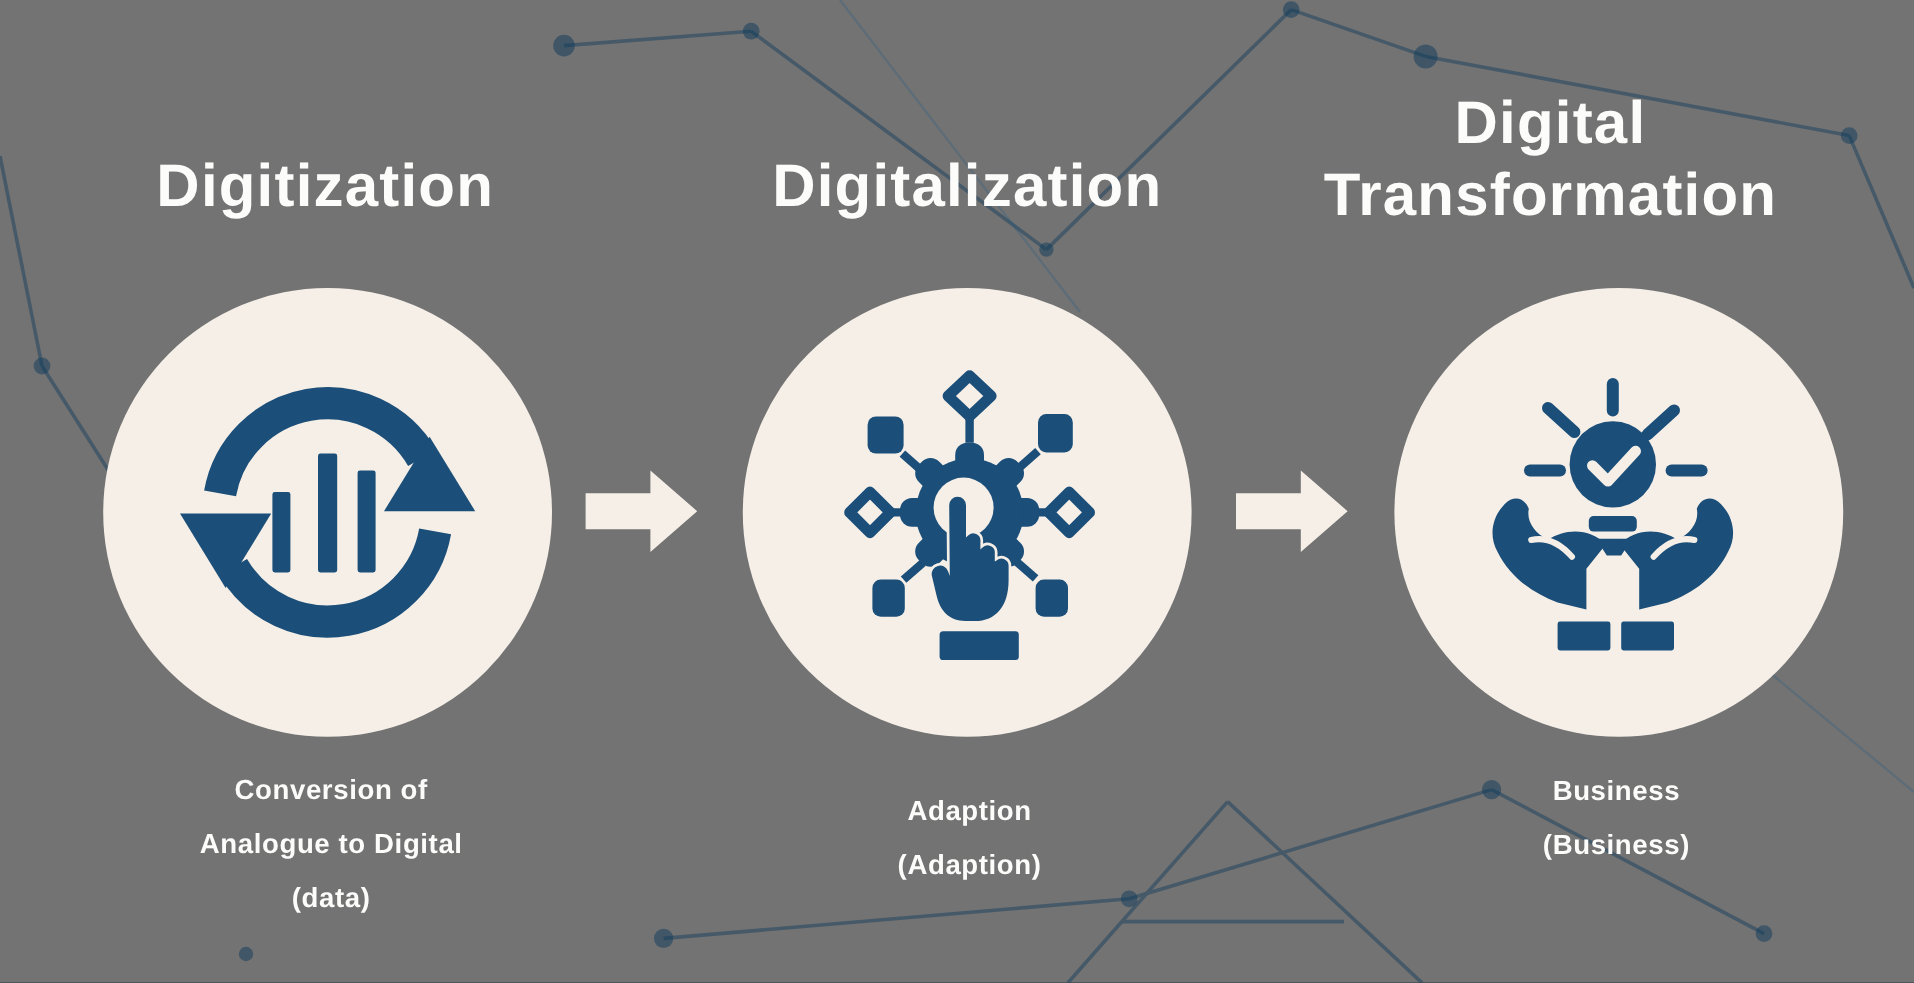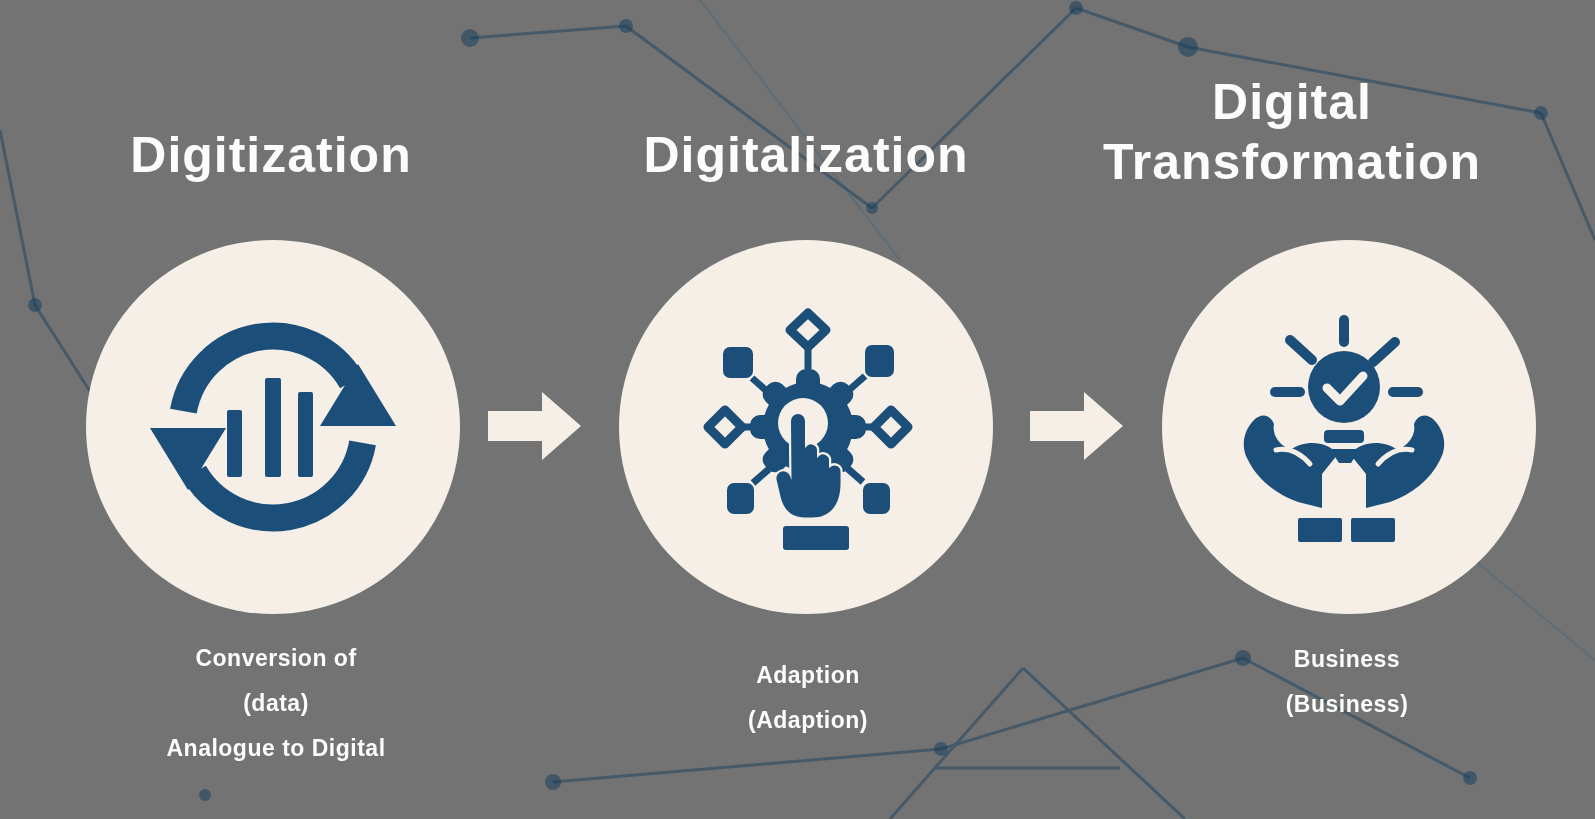--- a/index.html
+++ b/index.html
@@ -195,22 +195,22 @@
 
   <svg class="arrow-svg" style="left:485px;top:390px;" viewBox="0 0 98 72">
     <path class="cream" d="M3,21 L57,21 L57,2 L96,36 L57,70 L57,51 L3,51 Z"></path>
   </svg>
   <svg class="arrow-svg" style="left:1027px;top:390px;" viewBox="0 0 98 72">
     <path class="cream" d="M3,21 L57,21 L57,2 L96,36 L57,70 L57,51 L3,51 Z"></path>
   </svg>
 
   <div class="caption" style="left:276px;top:636px;">
     <span>Conversion of</span>
+    <span>Analogue to Digital</span>
     <span>(data)</span>
-    <span>Analogue to Digital</span>
   </div>
   <div class="caption" style="left:808px;top:637px;margin-top:16px;">
     <span>Adaption</span>
     <span>(Adaption)</span>
   </div>
   <div class="caption" style="left:1347px;top:637px;">
     <span>Business</span>
     <span>(Business)</span>
   </div>
 

